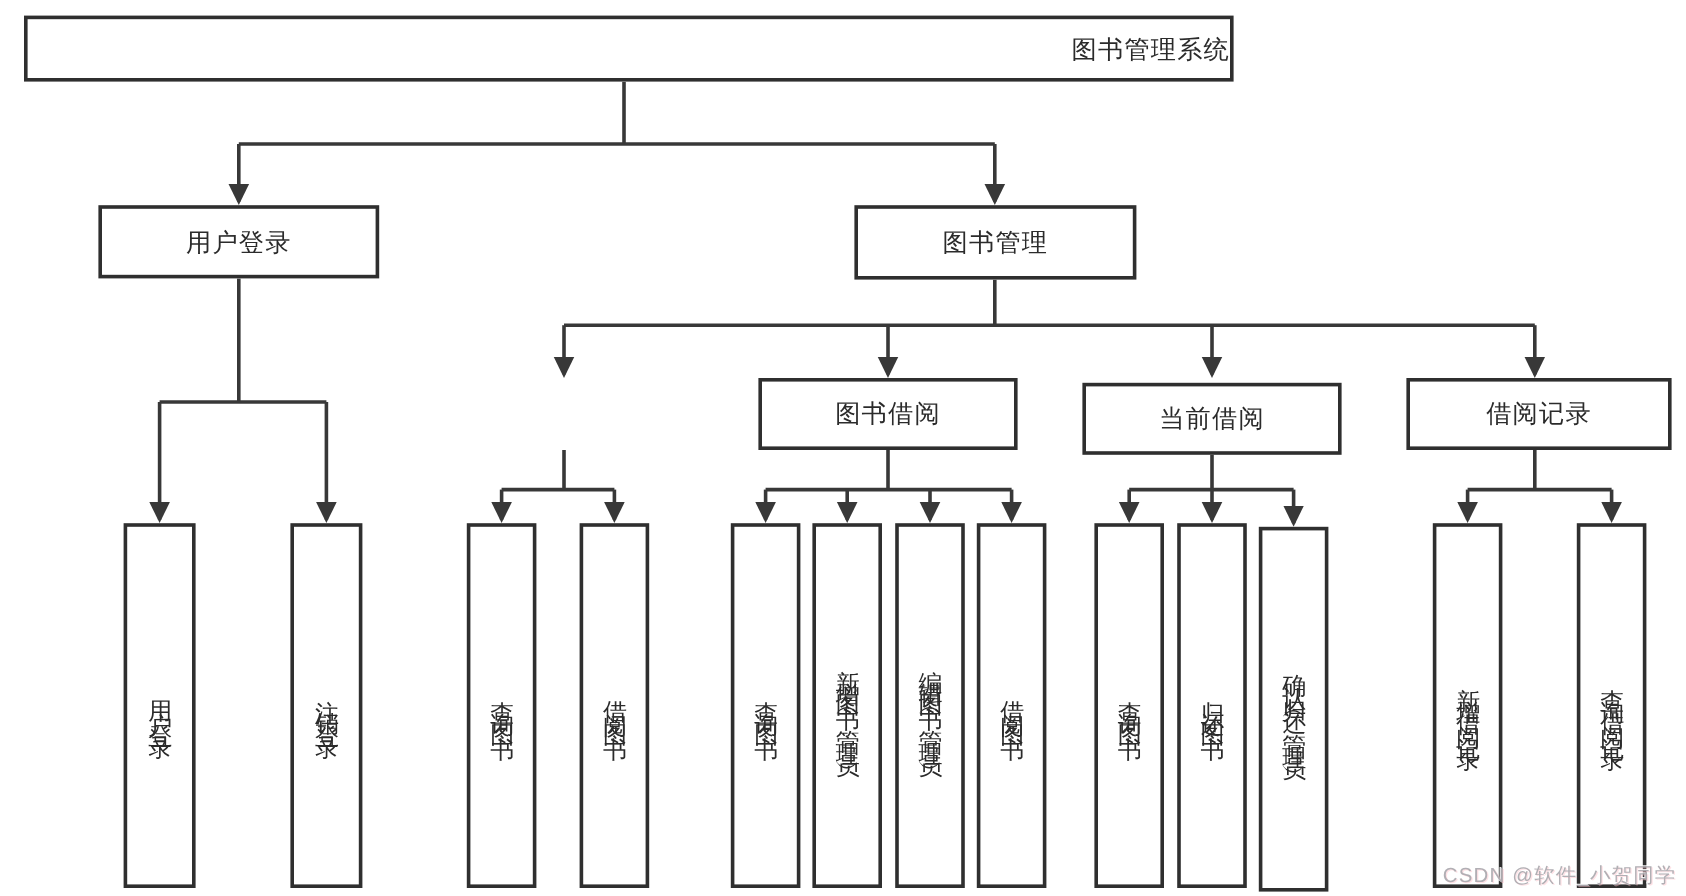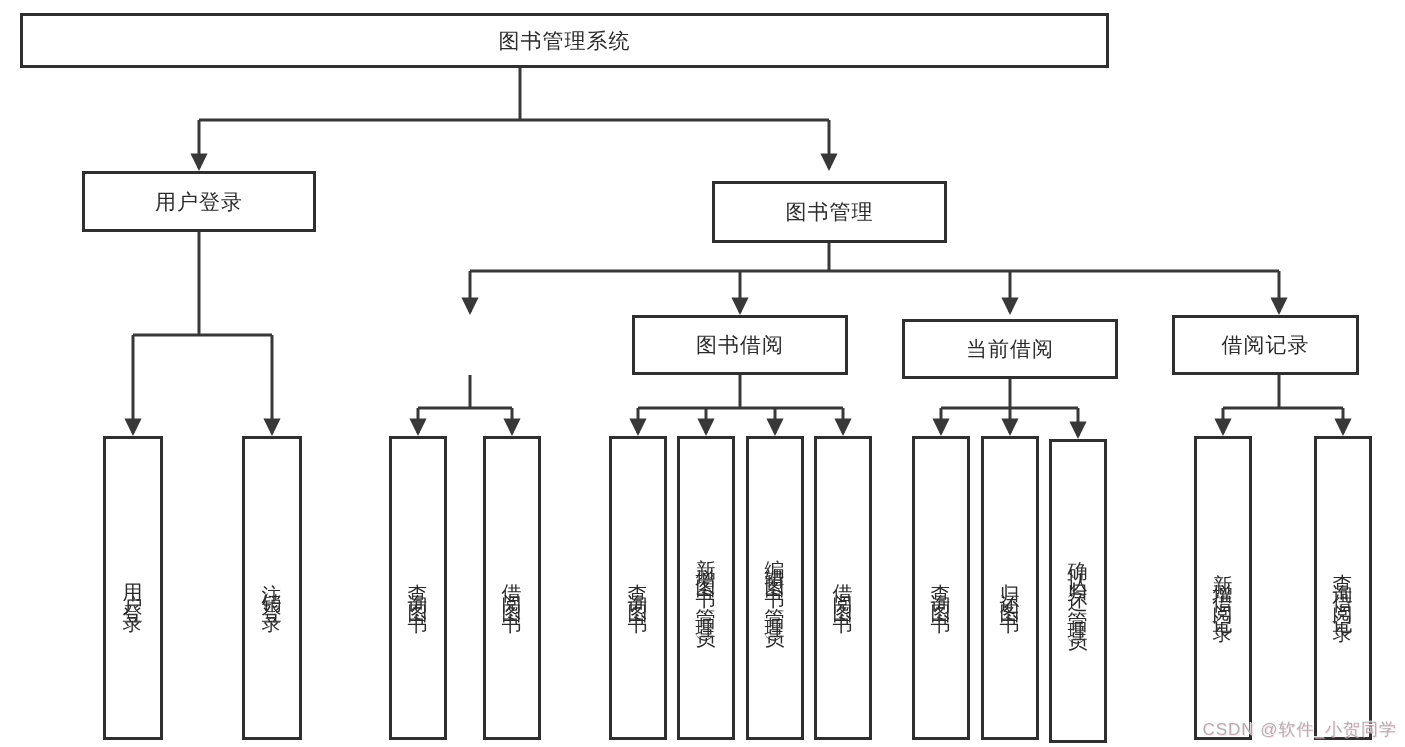--- a/index.html
+++ b/index.html
@@ -86,38 +86,38 @@
     <path class="wire" d="M706 408 L706 433" marker-end="url(#arrow)"></path>
     <path class="wire" d="M775 408 L775 433" marker-end="url(#arrow)"></path>
     <path class="wire" d="M843 408 L843 433" marker-end="url(#arrow)"></path>
     <path class="wire" d="M941 408 L941 433" marker-end="url(#arrow)"></path>
     <path class="wire" d="M1010 408 L1010 433" marker-end="url(#arrow)"></path>
     <path class="wire" d="M1078 408 L1078 436" marker-end="url(#arrow)"></path>
     <path class="wire" d="M1223 408 L1223 433" marker-end="url(#arrow)"></path>
     <path class="wire" d="M1343 408 L1343 433" marker-end="url(#arrow)"></path>
   </svg>
 
-  <div class="box" style="left:20px;top:13px;width:1089px;height:55px;">
+  <div class="box" style="left:20px;top:13px;width:1008px;height:55px;justify-content:flex-end;">
     <span>图书管理系统</span>
   </div>
 
   <div class="box" style="left:82px;top:171px;width:234px;height:61px;">
     <span>用户登录</span>
   </div>
-  <div class="box" style="left:712px;top:181px;width:235px;height:62px;">
+  <div class="box" style="left:712px;top:171px;width:235px;height:62px;">
     <span>图书管理</span>
   </div>
 
   <div class="box" style="left:632px;top:315px;width:216px;height:60px;">
     <span>图书借阅</span>
   </div>
   <div class="box" style="left:902px;top:319px;width:216px;height:60px;">
     <span>当前借阅</span>
   </div>
-  <div class="box" style="left:1172px;top:315px;width:187px;height:60px;">
+  <div class="box" style="left:1172px;top:315px;width:221px;height:60px;">
     <span>借阅记录</span>
   </div>
 
   <div class="box leaf" style="left:103px;top:436px;width:60px;height:304px;">
     <span class="vtext">用户登录</span>
   </div>
   <div class="box leaf" style="left:242px;top:436px;width:60px;height:304px;">
     <span class="vtext">注销登录</span>
   </div>
 

